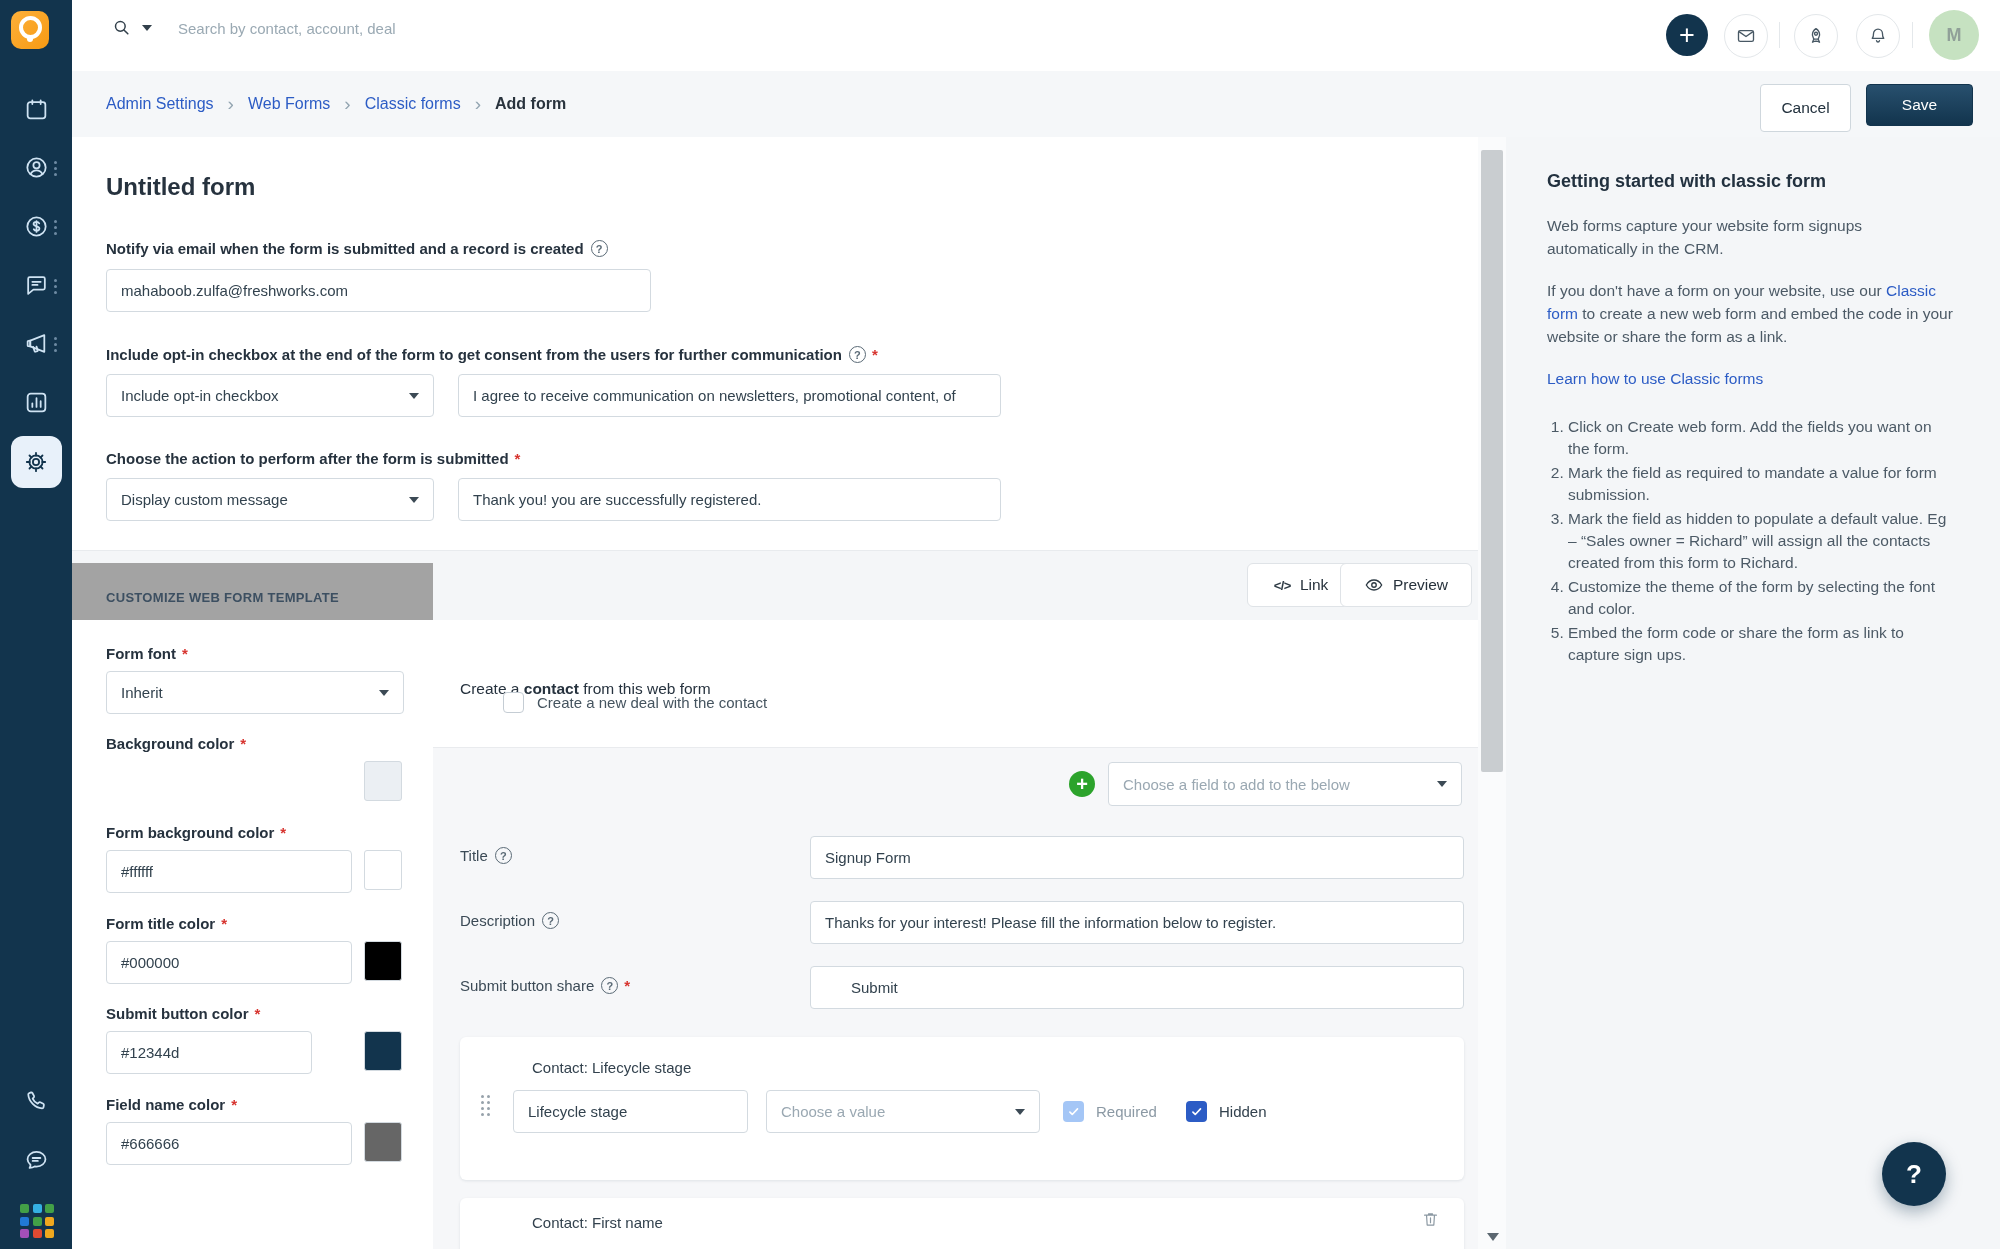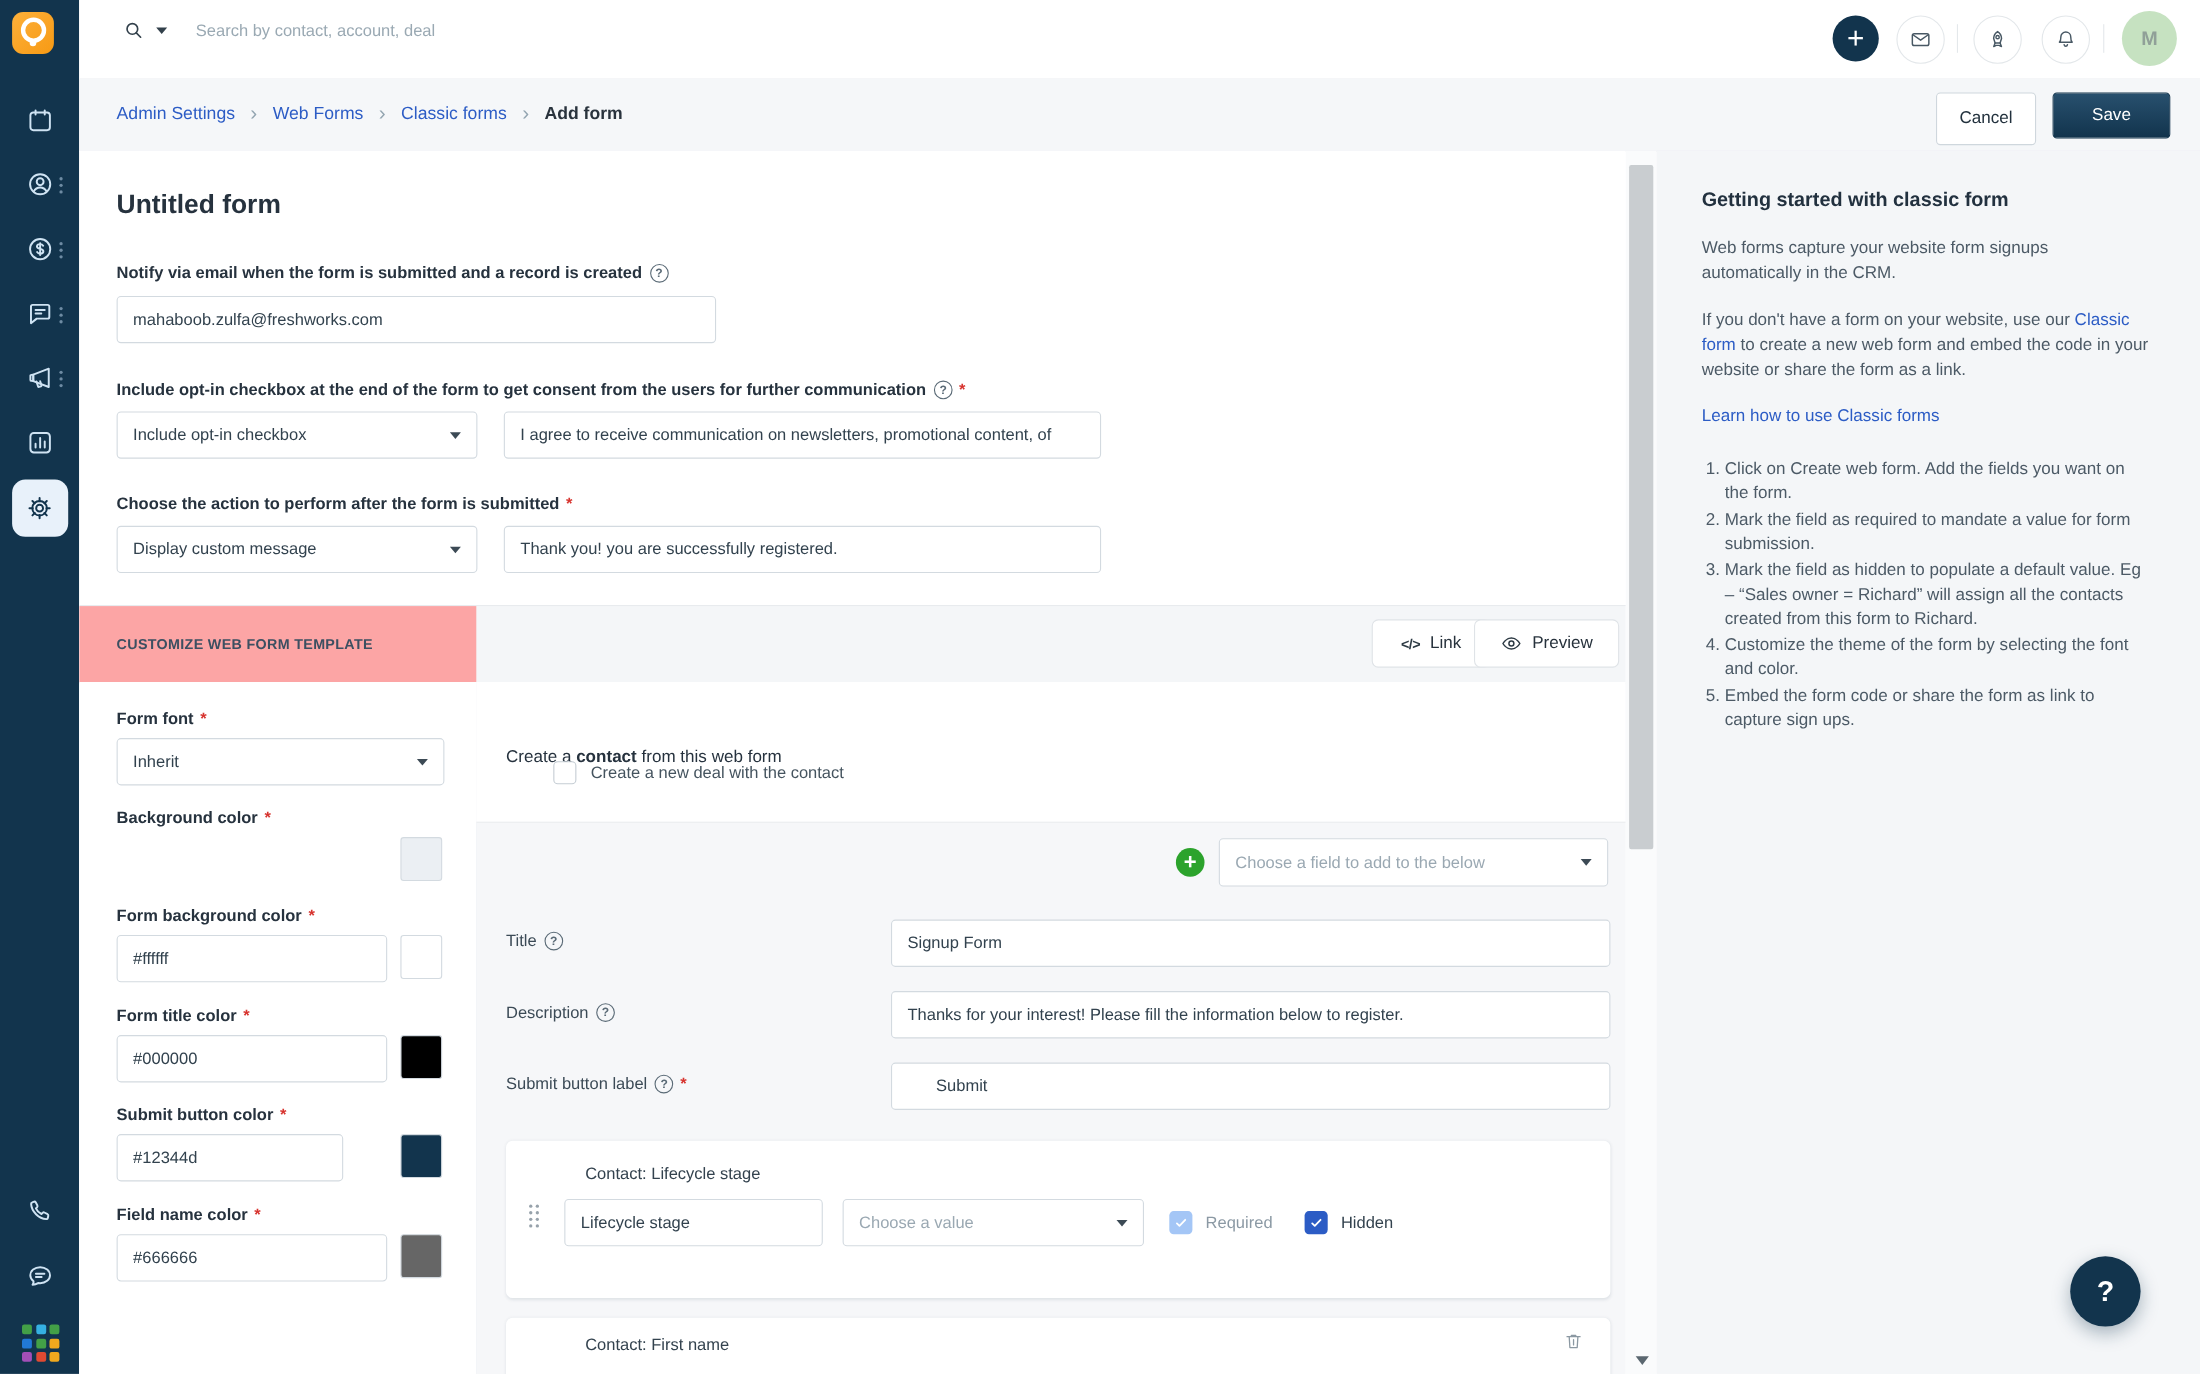--- a/index.html
+++ b/index.html
@@ -51,21 +51,21 @@
   .q{width:17px;height:17px;min-width:17px;border:1.4px solid #5a6a76;border-radius:50%;display:inline-flex;align-items:center;justify-content:center;margin-left:7px;box-sizing:border-box;}
   .q::before{content:"?";color:#5a6a76;font-size:11px;font-weight:700;}
   .input{position:absolute;box-sizing:border-box;background:#fff;border:1px solid #d3dae0;border-radius:4px;font-size:15px;color:#32424e;padding:0 14px;font-family:inherit;outline:none;}
   input.input{height:43px;}
   .selectbox{position:absolute;box-sizing:border-box;background:#fff;border:1px solid #d3dae0;border-radius:4px;font-size:15px;color:#32424e;display:flex;align-items:center;justify-content:space-between;padding:0 14px;cursor:pointer;white-space:nowrap;overflow:hidden;}
   .selectbox .caret{border-top-color:#3c4a55;flex:0 0 auto;margin-left:10px;}
   .placeholder{color:#9aa8b2;}
 
   
   .cust-band{position:absolute;left:0;top:413px;width:1406px;height:70px;background:#f4f6f8;border-top:1px solid #e8ebee;border-bottom:1px solid #e8ebee;}
-  .cust-band .leftcell{position:absolute;left:0;top:0;width:361px;height:70px;background:#fca5a5;}
+  .cust-band .leftcell{position:absolute;left:0;top:12px;width:361px;height:70px;background:#a3a3a3;}
   .sec-title{position:absolute;left:34px;top:27px;font-size:13px;font-weight:700;letter-spacing:.3px;color:#3c4f61;}
   .btn-ghost{position:absolute;top:12px;height:44px;background:#fff;border:1px solid #dfe3e7;border-radius:6px;color:#27323c;font-size:15.5px;display:flex;align-items:center;justify-content:center;gap:9px;cursor:pointer;box-sizing:border-box;}
   .code-glyph{font-size:13px;font-weight:700;color:#2d3a44;letter-spacing:-.5px;}
   .btn-ghost svg{stroke:#2d3a44;stroke-width:1.6;fill:none;width:20px;height:20px;}
 
   
   .left-panel{position:absolute;left:0;top:483px;width:361px;height:629px;background:#fff;border-right:1px solid #e8ebef;}
   .swatch{position:absolute;width:38px;height:40px;border:1px solid #d3dae0;border-radius:3px;box-sizing:border-box;cursor:pointer;}
 
   
@@ -375,21 +375,21 @@
       </div>
       <input class="input" style="left: 377px; top: 216px; width: 654px;" value="Signup Form">
 
       <div class="row-lbl" style="left:27px;top:292px">
         <span>Description</span>
           <span class="q"></span>
       </div>
       <input class="input" style="left: 377px; top: 281px; width: 654px;" value="Thanks for your interest! Please fill the information below to register.">
 
       <div class="row-lbl" style="left:27px;top:357px">
-        <span>Submit button label</span>
+        <span>Submit button share</span>
           <span class="q"></span>
           <span class="req"></span>
       </div>
       <input class="input" style="left: 377px; top: 346px; width: 654px; padding-left: 40px;" value="Submit">
 
       <div class="card" style="left:27px;top:417px;width:1004px;height:143px">
         <div class="card-title" style="left:72px;top:22px">Contact: Lifecycle stage</div>
         <div class="drag" style="left:21px;top:58px">
             <i></i>
             <i></i>

